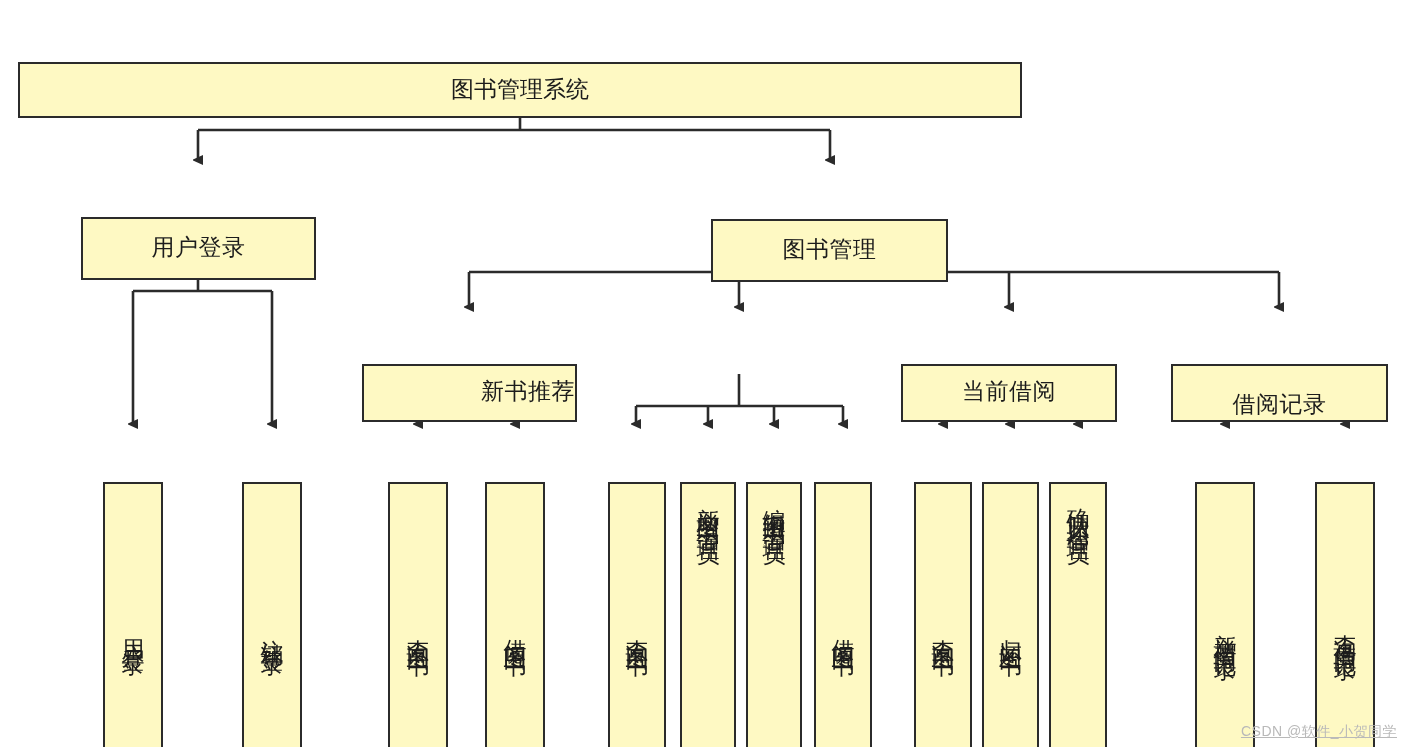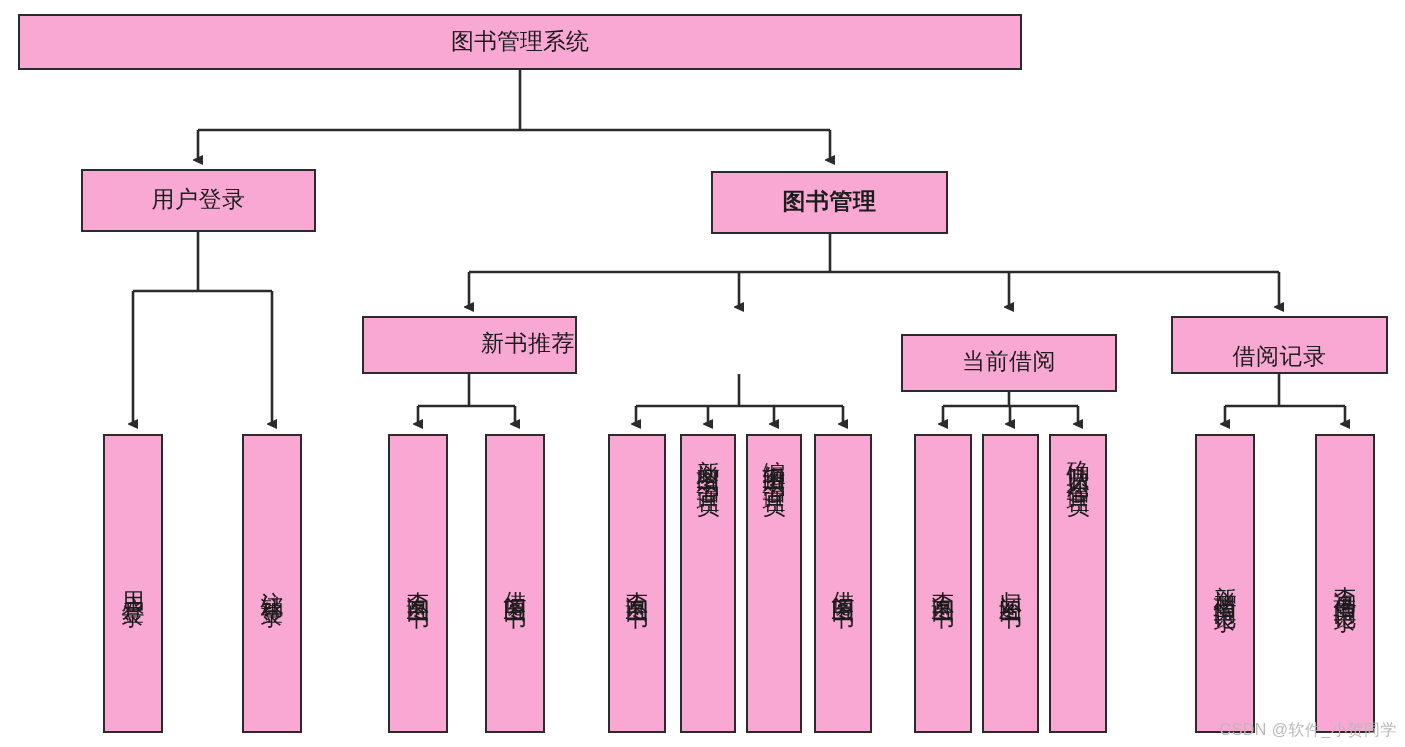--- a/index.html
+++ b/index.html
@@ -22,26 +22,27 @@
     left: 0;
     top: 0;
     width: 1405px;
     height: 747px;
     pointer-events: none;
   }
   .node {
     position: absolute;
     box-sizing: border-box;
     border: 2px solid #2b2b2b;
-    background: #f9a8d4;
+    background: #fef9c3;
     display: flex;
     align-items: center;
     justify-content: center;
     color: #1c1c1c;
     line-height: 1.18;
+    margin-top: 48px;
   }
   .node.horiz {
     font-size: 23px;
     letter-spacing: 0.5px;
     padding-bottom: 2px;
   }
   .node.root {
     font-size: 23px;
   }
   .node.leaf {
@@ -57,24 +58,25 @@
     justify-content: center;
   }
   .node.leaf .vtxt {
     display: block;
     white-space: normal;
   }
   #watermark {
     position: absolute;
     right: 8px;
     bottom: 6px;
-    font-size: 16px;
+    font-size: 14px;
     color: #b9b9b9;
     letter-spacing: 0.5px;
     white-space: nowrap;
+    text-decoration: underline;
   }
 </style>
 </head>
 <body>
 
 <div id="canvas">
 
   <svg id="edges" viewBox="0 0 1405 747">
     <defs>
       <marker id="arrow" markerWidth="10" markerHeight="10" refX="5" refY="5" orient="auto" markerUnits="userSpaceOnUse">
@@ -125,28 +127,28 @@
     </g>
   </svg>
 
   <div class="node root" style="left:18px; top:14px; width:1004px; height:56px;">
     <span>图书管理系统</span>
   </div>
 
   <div class="node horiz" style="left:81px; top:169px; width:235px; height:63px;">
     <span>用户登录</span>
   </div>
-  <div class="node horiz" style="left:711px; top:171px; width:237px; height:63px;font-weight:bold;">
+  <div class="node horiz" style="left:711px; top:171px; width:237px; height:63px;">
     <span>图书管理</span>
   </div>
 
   <div class="node horiz" style="left:362px; top:316px; width:215px; height:58px;justify-content:flex-end;">
     <span>新书推荐</span>
   </div>
-  <div class="node horiz" style="left:901px; top:334px; width:216px; height:58px;">
+  <div class="node horiz" style="left:901px; top:316px; width:216px; height:58px;">
     <span>当前借阅</span>
   </div>
   <div class="node horiz" style="left:1171px; top:316px; width:217px; height:58px;align-items:flex-end;">
     <span>借阅记录</span>
   </div>
 
   <div class="node leaf centered" style="left:103px; top:434px; width:60px; height:299px;">
     <span class="vtxt">用户登录</span>
   </div>
   <div class="node leaf centered" style="left:242px; top:434px; width:60px; height:299px;">

